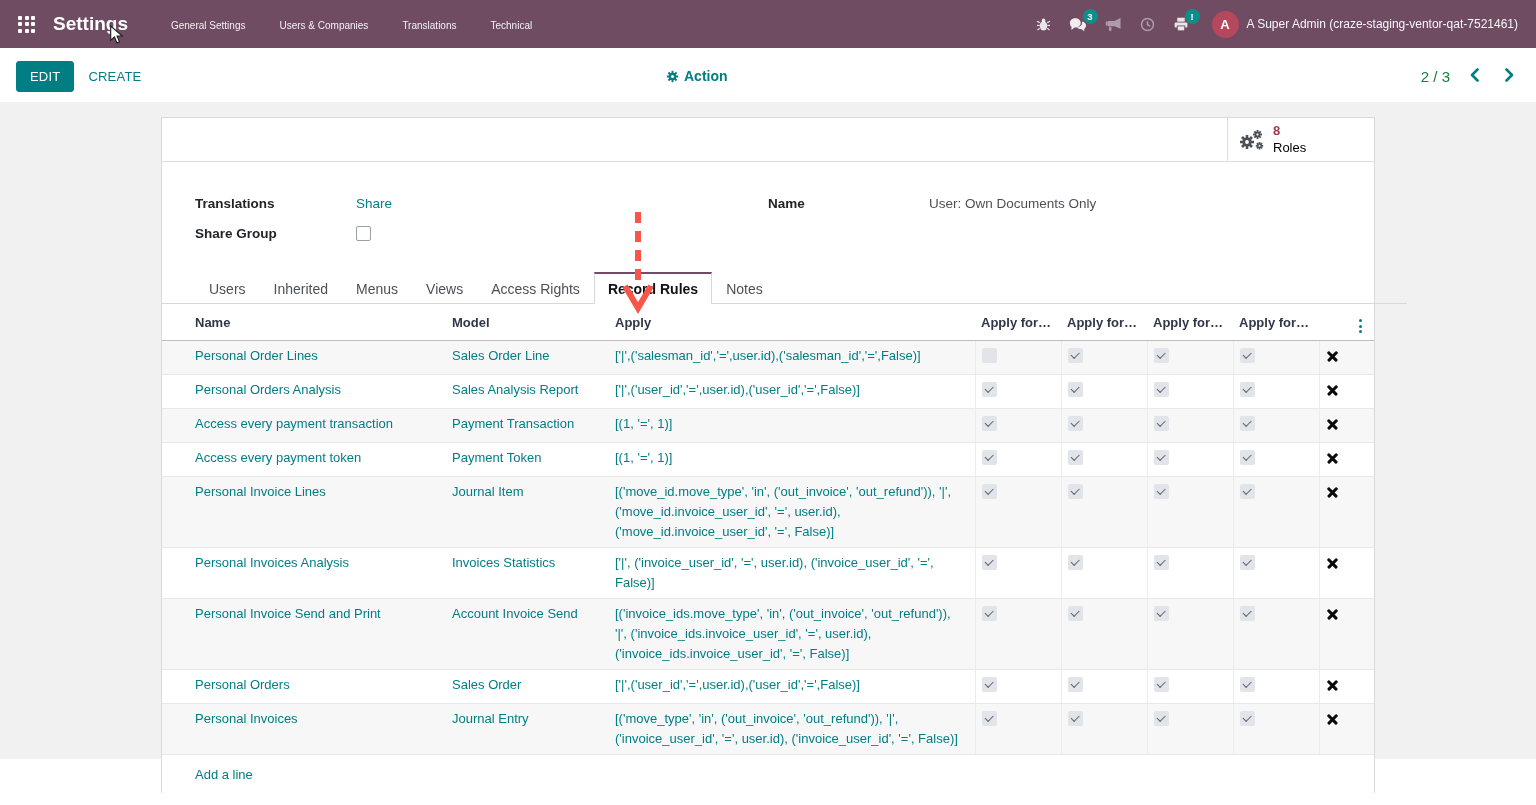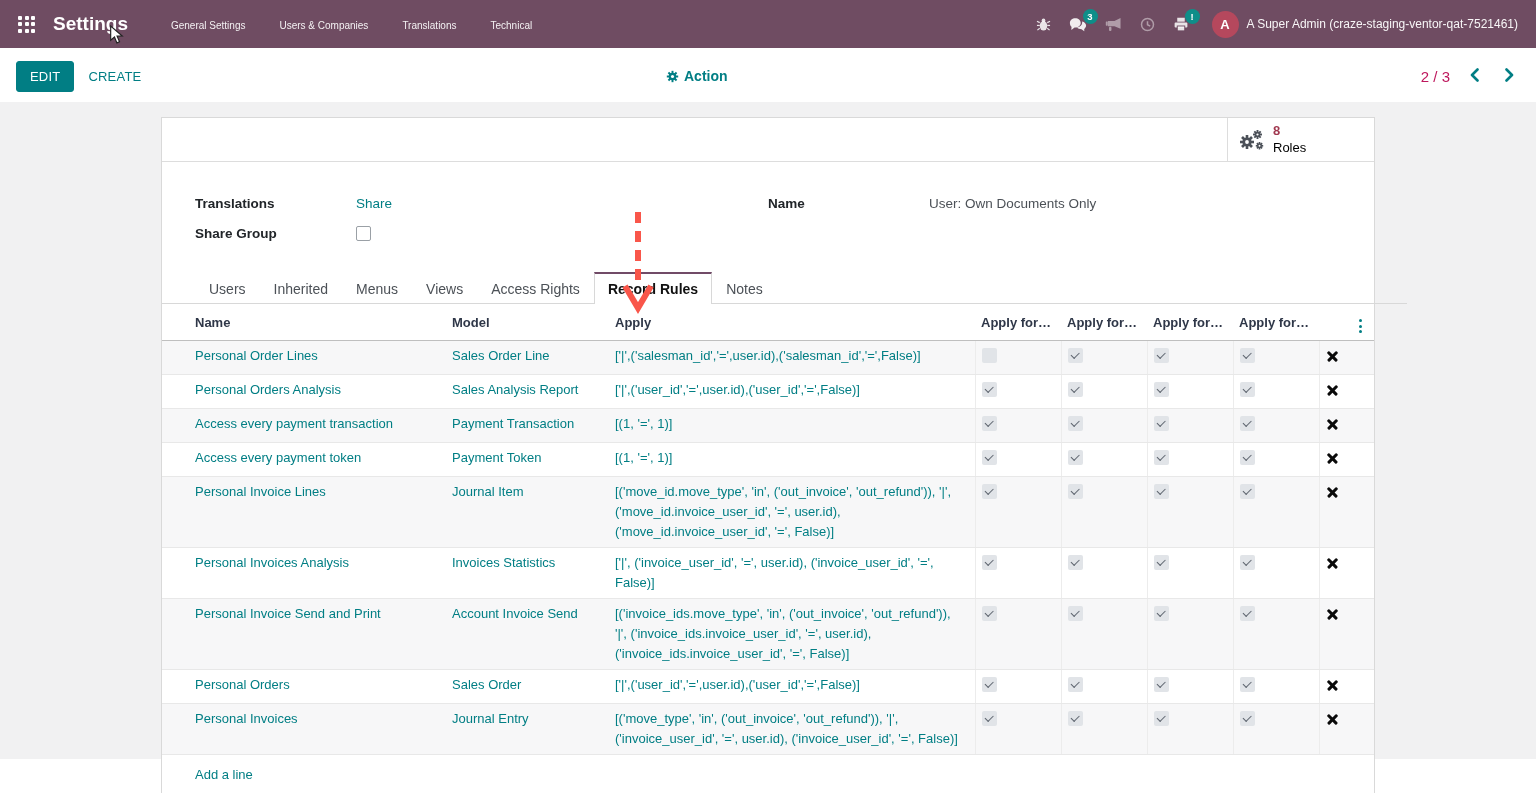--- a/index.html
+++ b/index.html
@@ -33,21 +33,21 @@
   .bc-root { color:var(--accent-teal,#017E84); cursor:pointer; }
   .bc-sep, .bc-current { color:#55595d; }
   .button-row { display:flex; align-items:center; position:relative; height:32px; }
   .btn-edit { background:var(--accent-teal,#017E84); color:#fff; border:1px solid var(--accent-teal,#017E84);
     font-size:13px; font-weight:500; letter-spacing:.2px; padding:7px 13px; border-radius:3px; cursor:pointer; }
   .btn-create { background:none; border:none; color:var(--accent-teal,#017E84); font-size:13px; font-weight:500;
     letter-spacing:.2px; padding:7px 14px; cursor:pointer; }
   .btn-action { position:absolute; left:650px; background:none; border:none; color:var(--accent-teal,#017E84);
     font-size:14px; font-weight:600; cursor:pointer; display:flex; align-items:center; gap:5px; }
   .pager { margin-left:auto; display:flex; align-items:center; gap:14px; }
-  .pager-value { font-size:15px; color:#be185d; cursor:pointer; }
+  .pager-value { font-size:15px; color:#15803d; cursor:pointer; }
   .pager-btn { background:none; border:none; cursor:pointer; padding:2px 6px; }
 
   
   .content { background:#f1f1f2; height:657px; padding-top:15px; }
   .sheet { width:1214px; margin:0 auto; background:#fff; border:1px solid #d9d9d9; border-bottom:none;
     min-height:660px; position:relative; }
   .stat-row { height:44px; border-bottom:1px solid #ddd; display:flex; justify-content:flex-end; }
   .stat-button { width:147px; border:none; border-left:1px solid #ddd; background:#fff; cursor:pointer;
     display:flex; align-items:center; gap:9px; padding:0 10px; text-align:left; }
   .stat-text { display:flex; flex-direction:column; line-height:1.25; }

